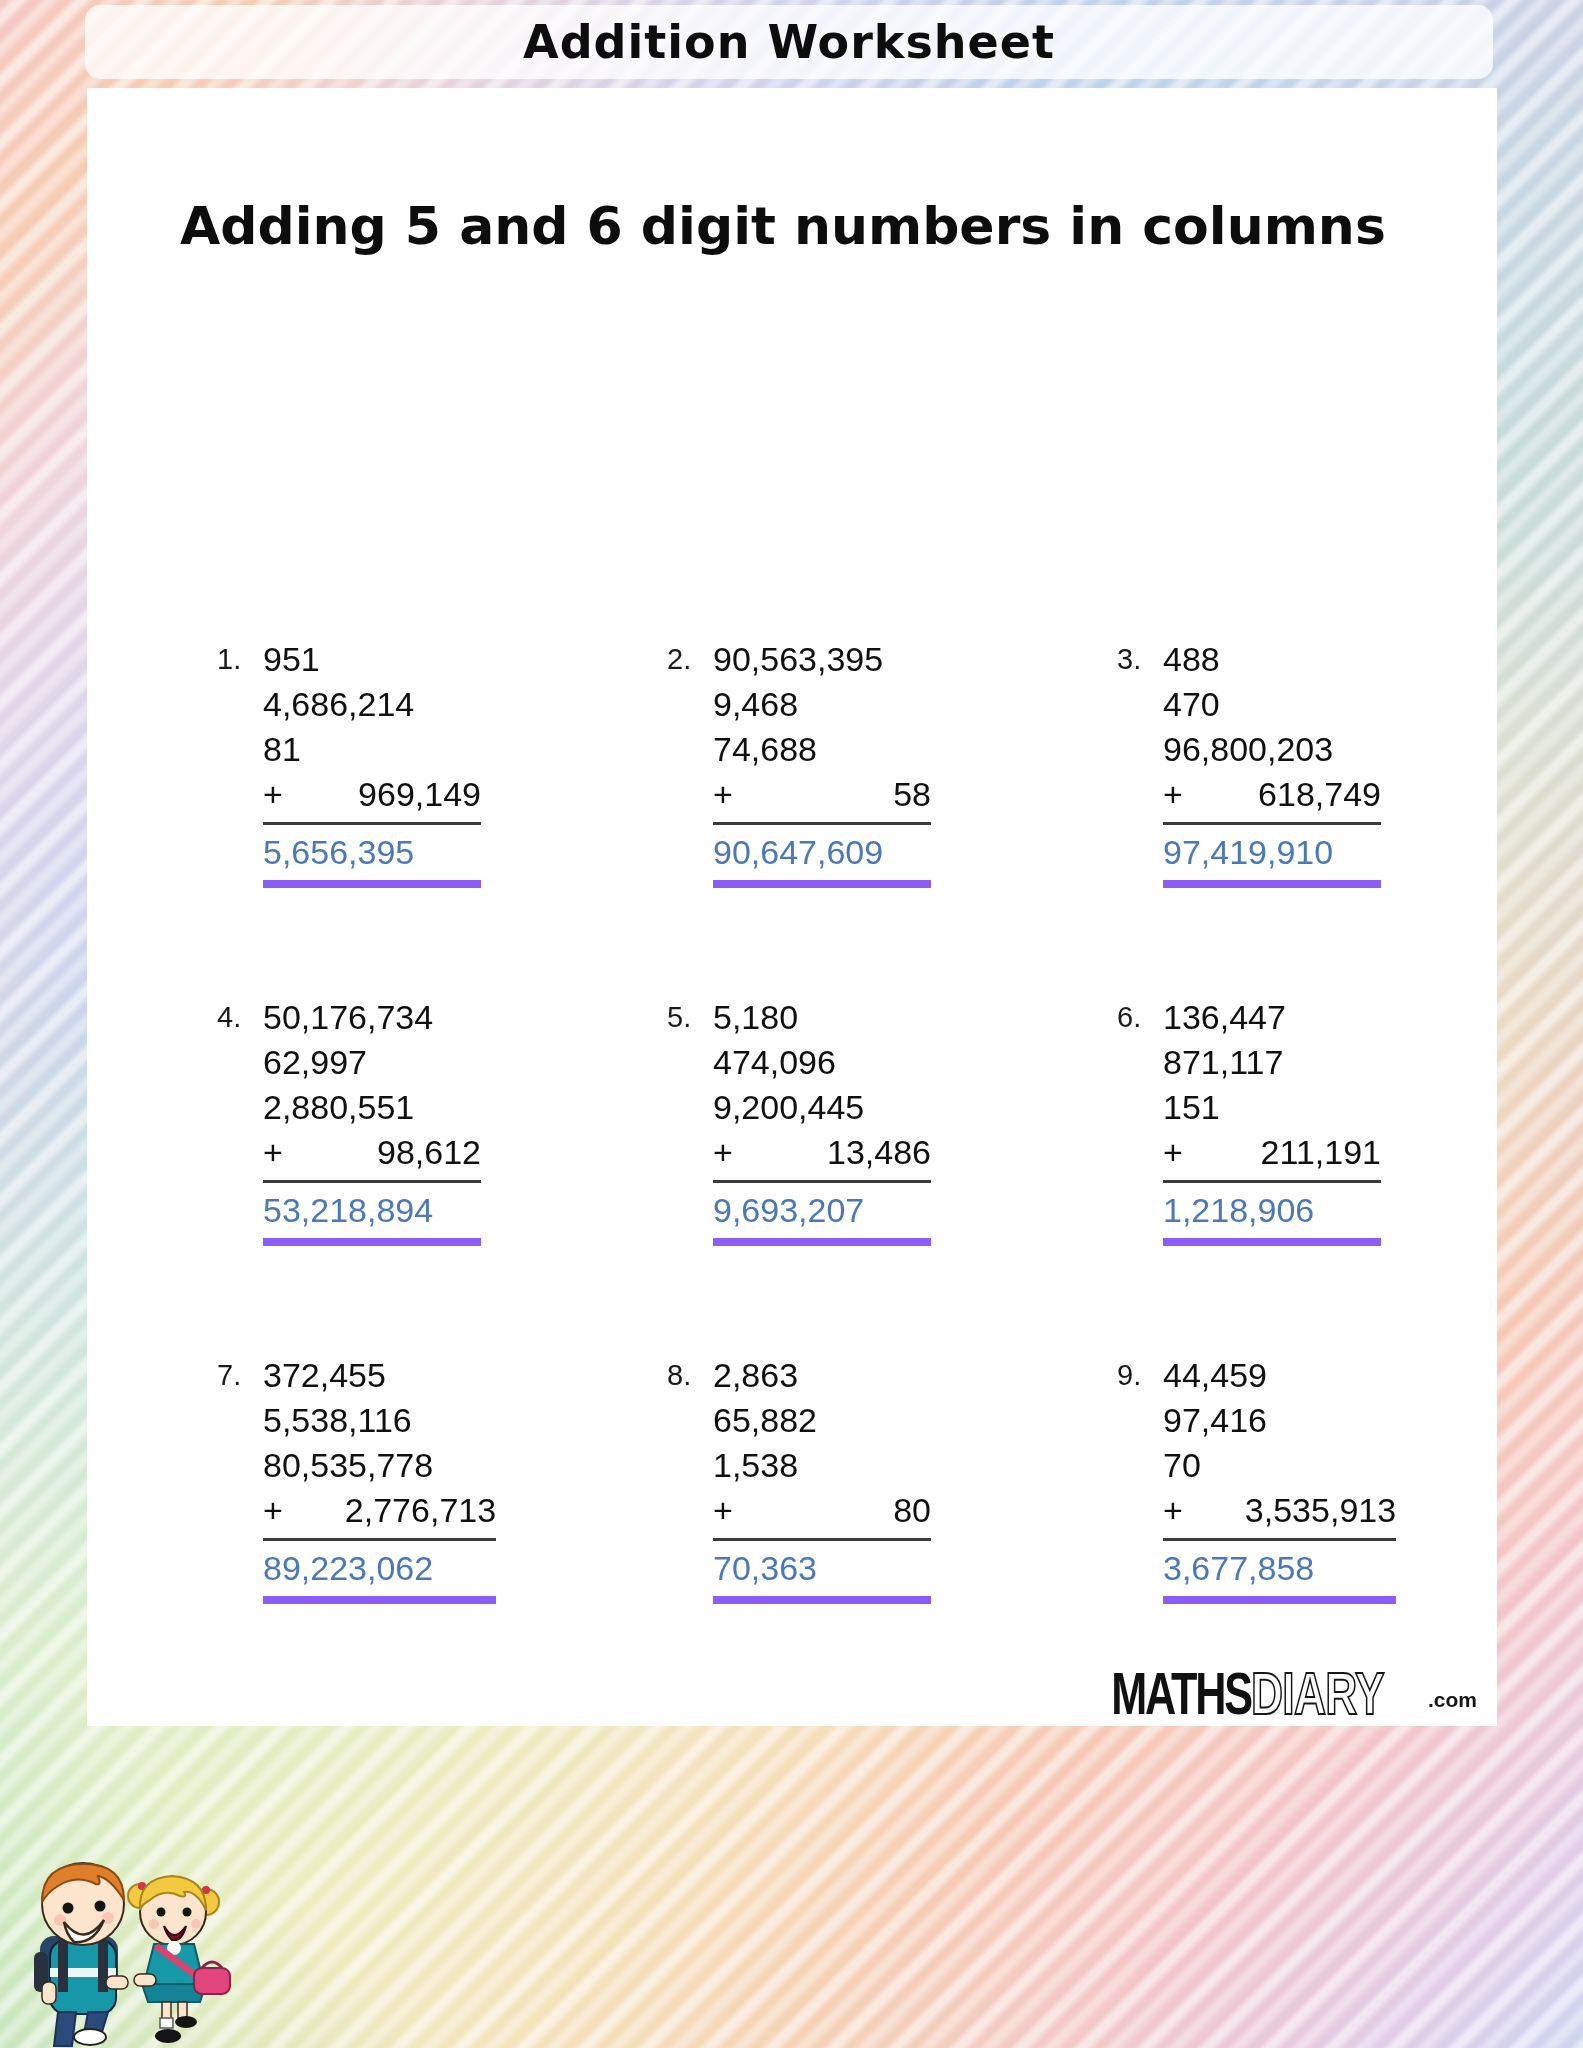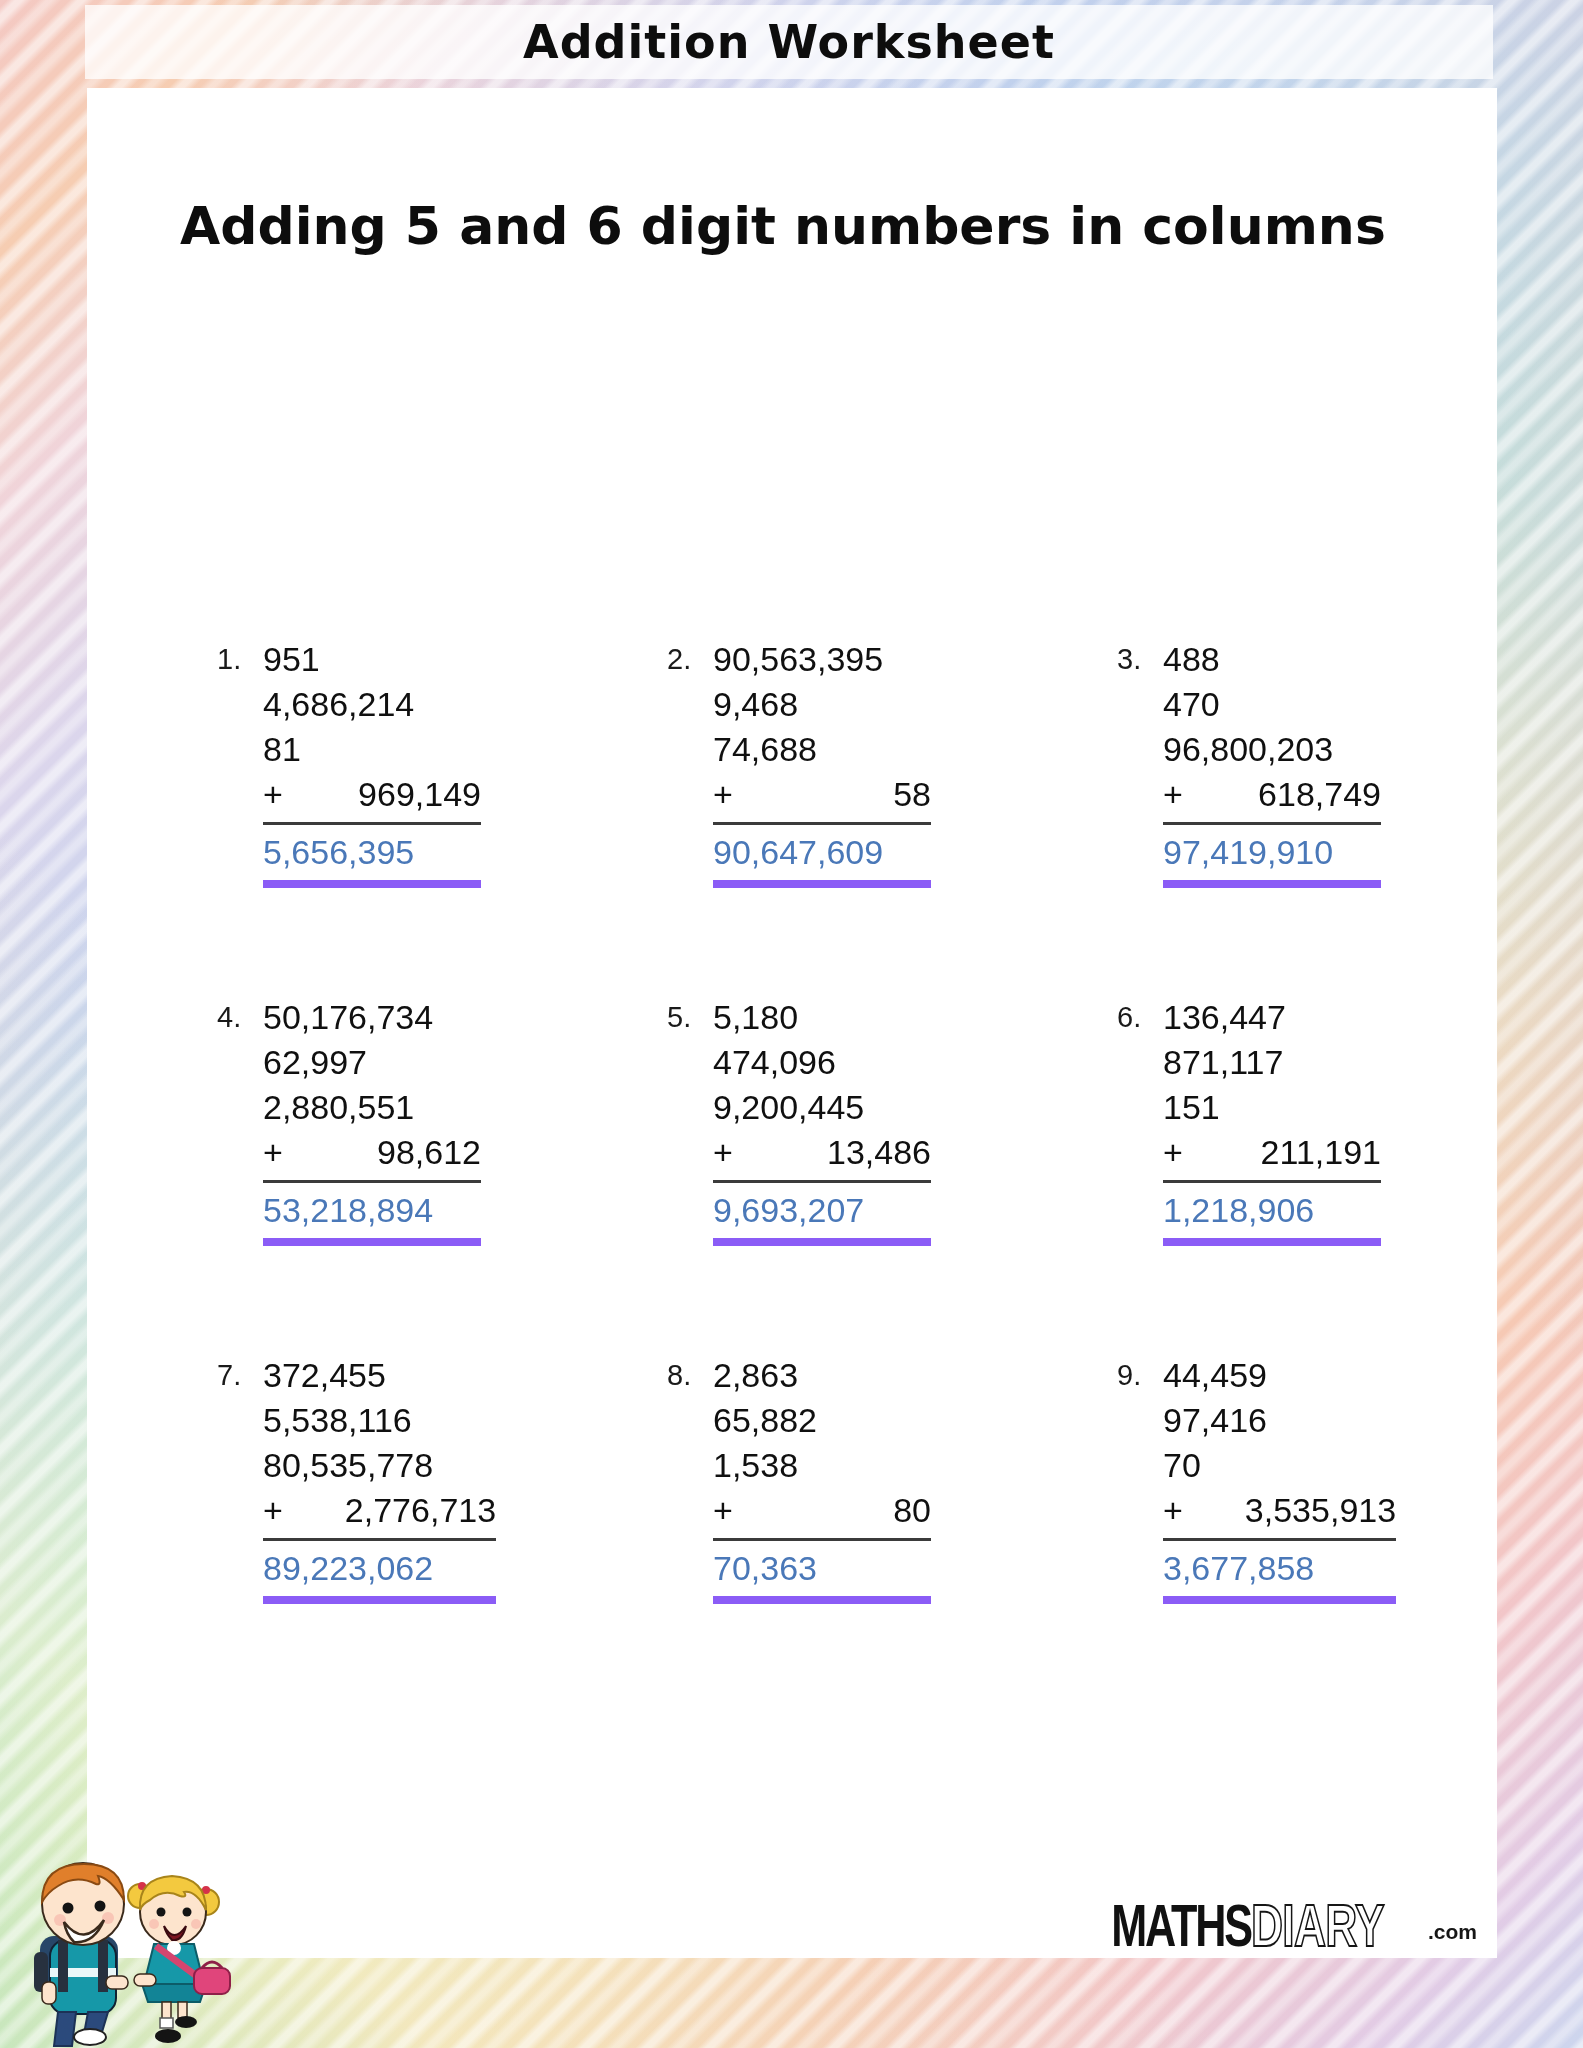--- a/index.html
+++ b/index.html
@@ -27,30 +27,30 @@
         #f4c9c4 0%, #f6cdb2 7%, #f0d4da 14%, #dcd6ec 22%,
         #c8d4ee 30%, #c4e2ec 38%, #c4ecdd 46%, #d4eec6 54%,
         #eeeac2 62%, #f6dcba 70%, #f6c9b4 78%, #f2c6c9 86%,
         #e2cce6 94%, #ccd6ee 100%);
   }
 
   
   .header-band {
     position:absolute; left:85px; top:5px; width:1408px; height:74px;
     background:rgba(255,255,255,.76);
-    display:flex; align-items:center; justify-content:center;
+    display:flex; align-items:center; justify-content:center;border-radius:15px;
   }
   .header-band h1 {
     font-family:"DejaVu Sans", sans-serif;
     font-size:46px; font-weight:800; color:#0d0d0d; letter-spacing:1px;
   }
 
   
   .page {
-    position:absolute; left:87px; top:88px; width:1410px; height:1870px;
+    position:absolute; left:87px; top:88px; width:1410px; height:1638px;
     background:#ffffff;
   }
   .subtitle {
     position:absolute; left:93px; top:108px;
     font-family:"DejaVu Sans", sans-serif;
     font-size:52px; font-weight:800; color:#0d0d0d;
   }
 
   
   .problems {

